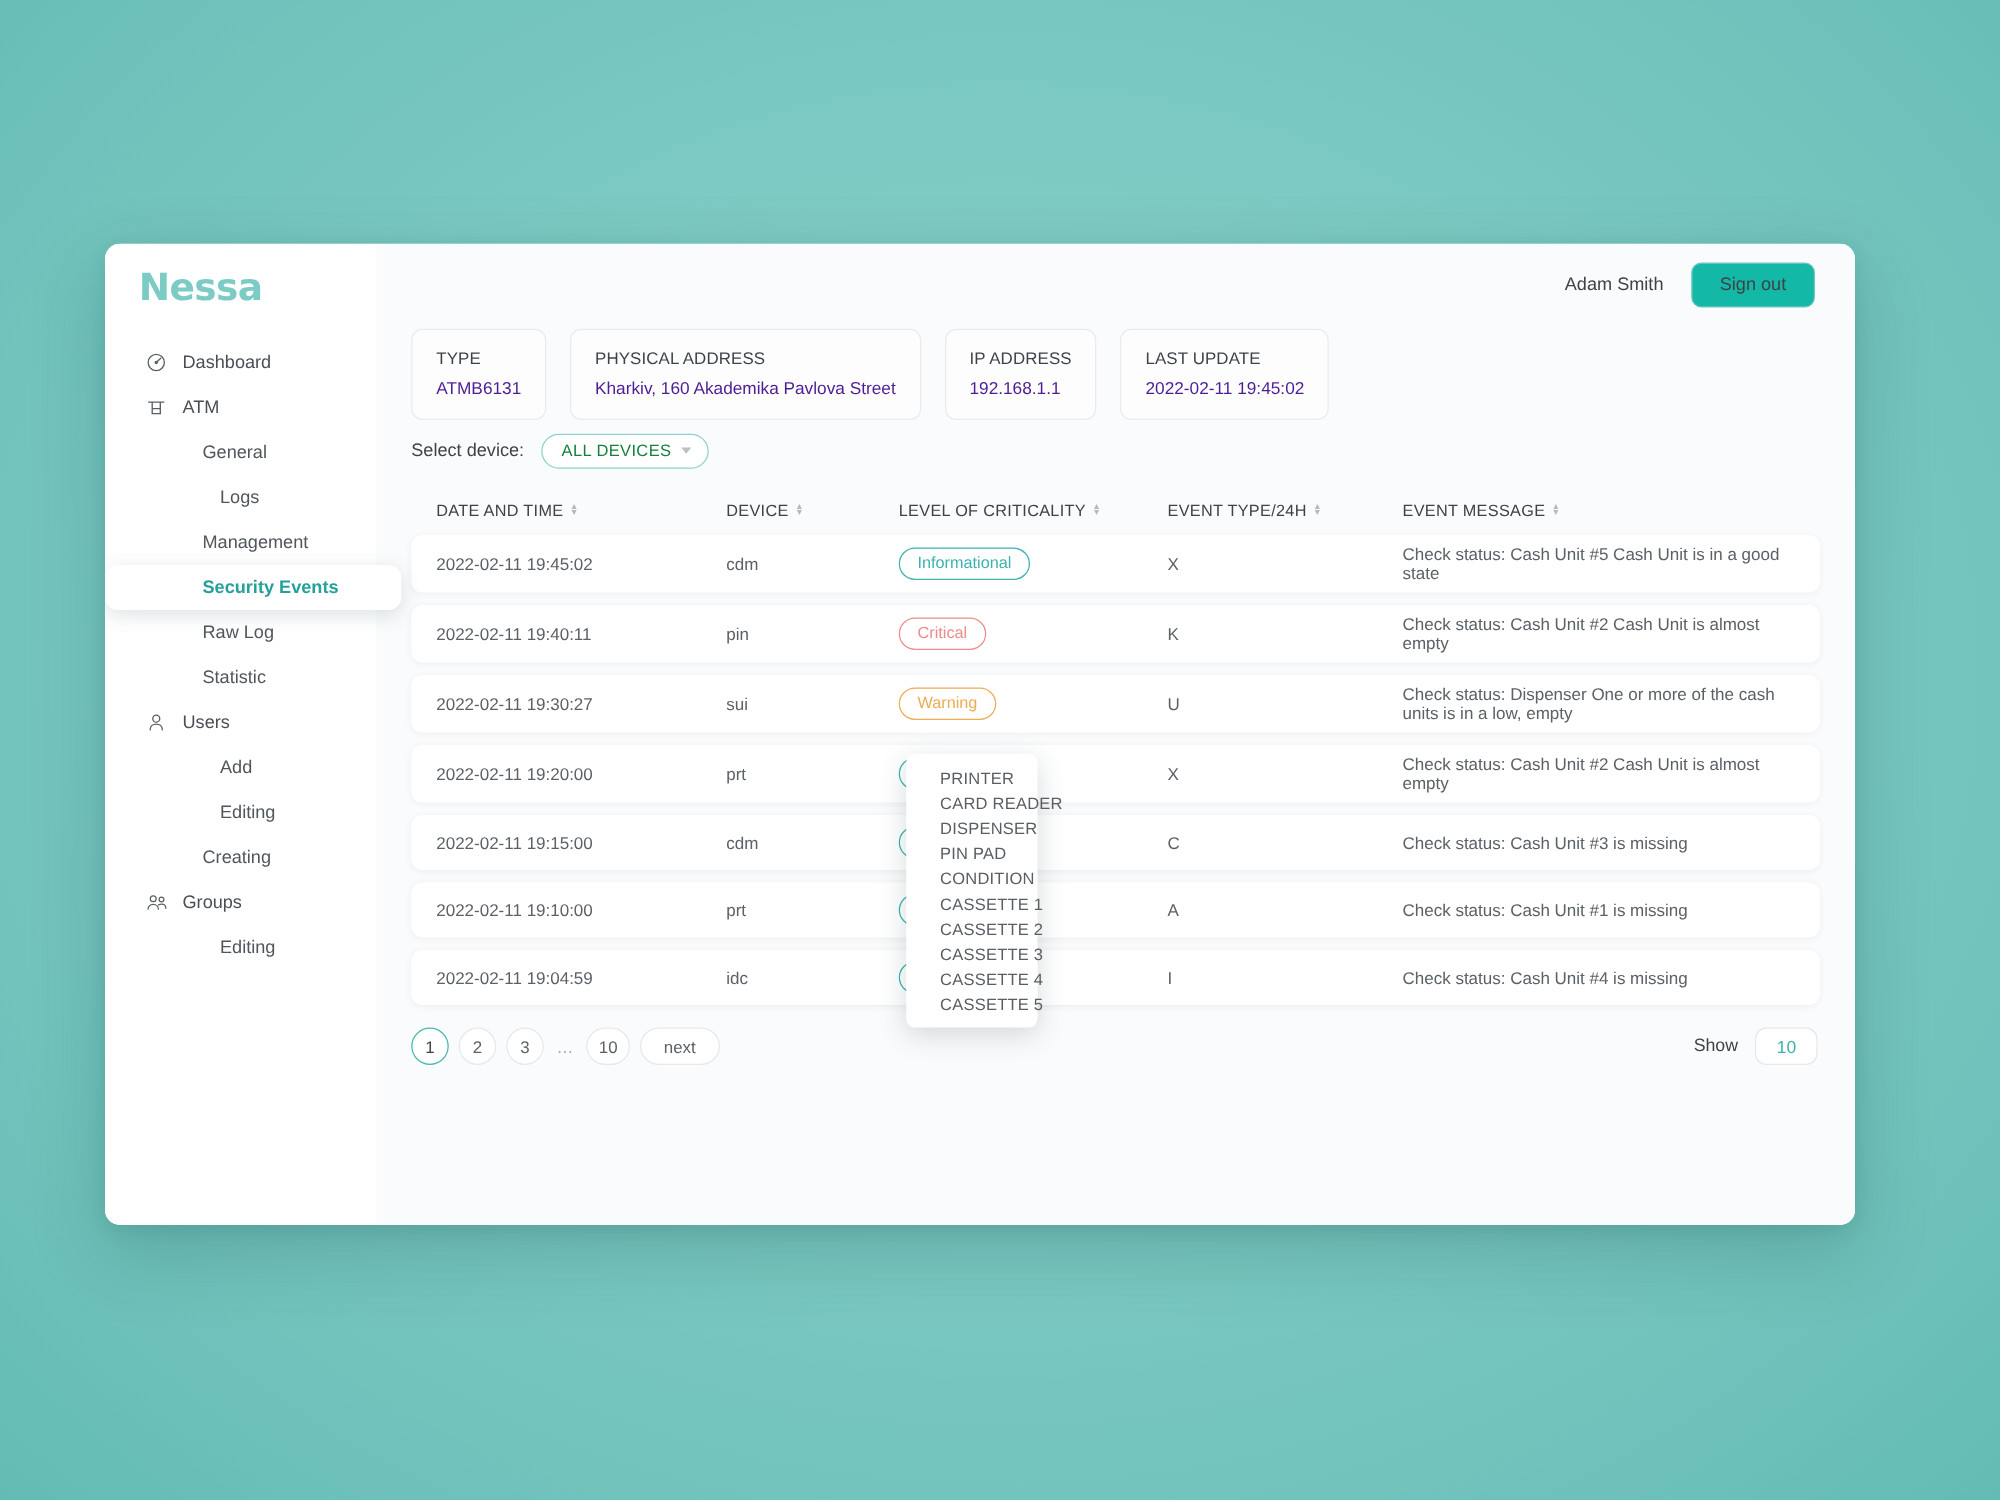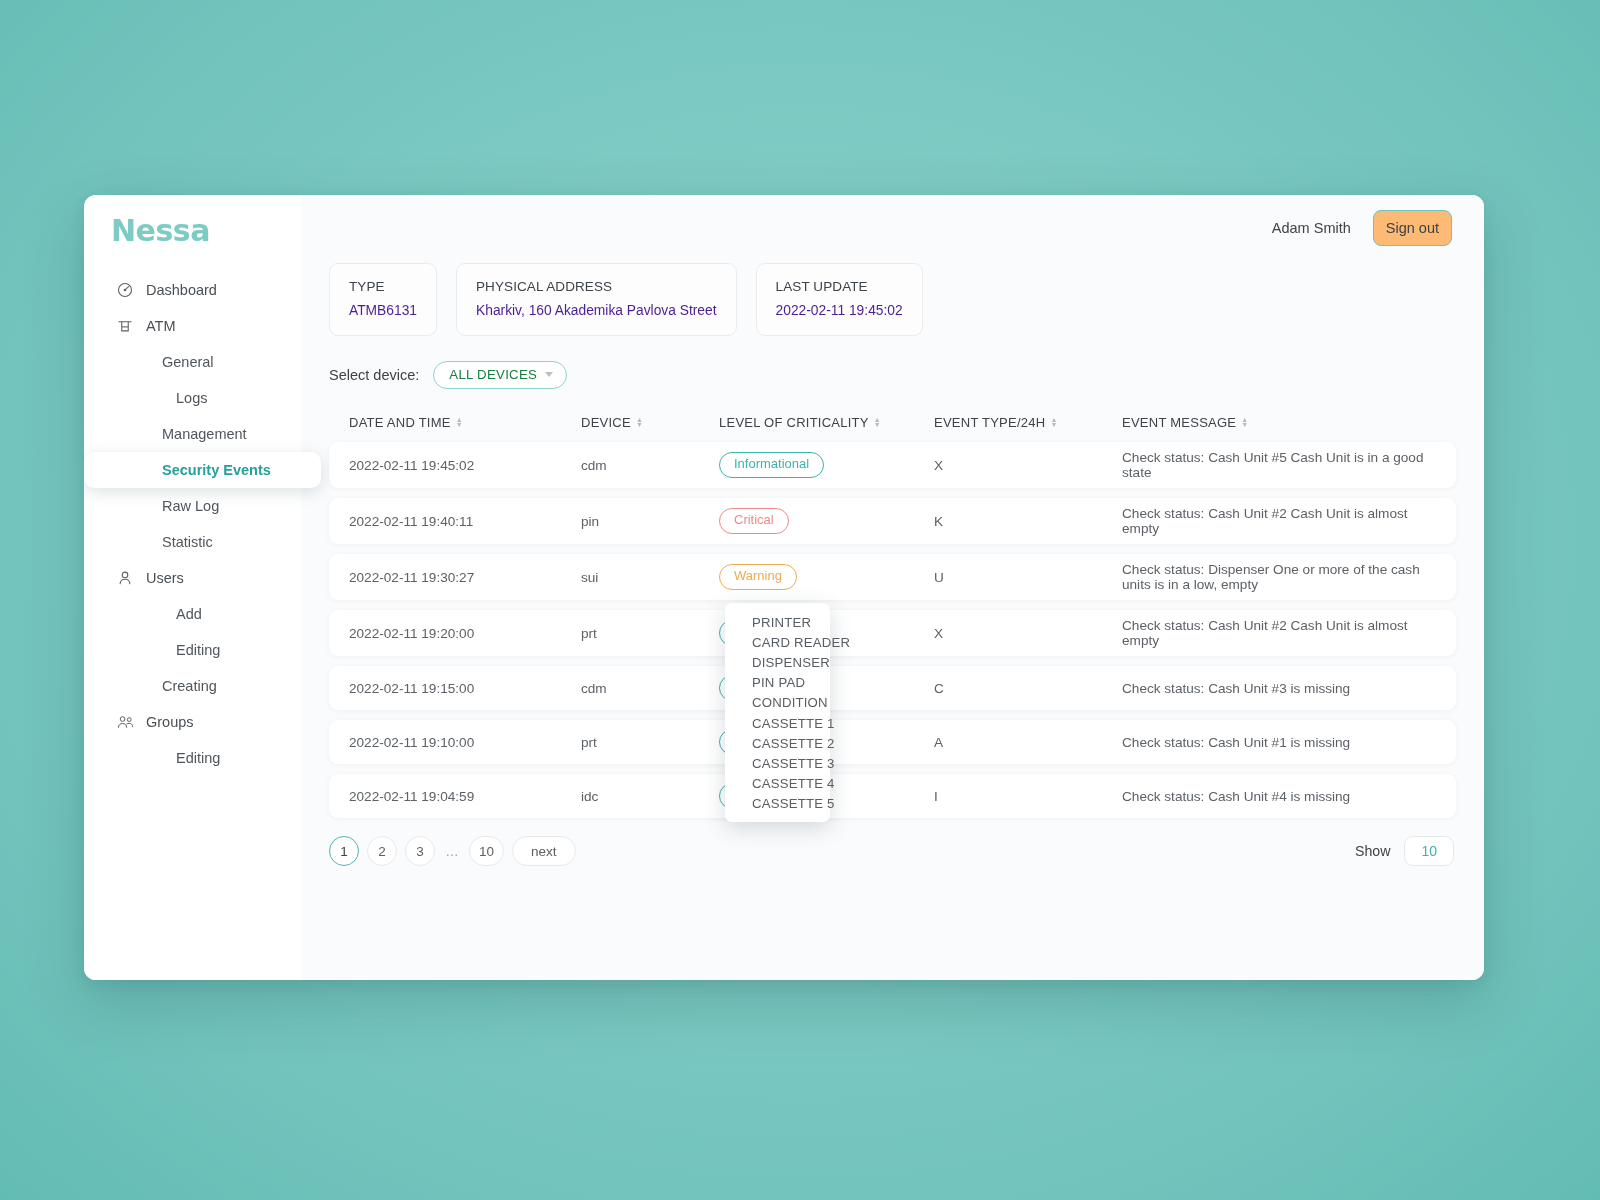--- a/index.html
+++ b/index.html
@@ -116,24 +116,24 @@
     padding-right: 32px;
   }
   .user-name {
     font-size: 14.5px;
     color: #3d4349;
     margin-right: 22px;
   }
   .signout-btn {
     border: 1.5px solid #6cc5bf;
     color: #3c4247;
-    background: #fdba74;
+    background: #14b8a6;
     border-radius: 8px;
     font-size: 14.5px;
-    padding: 9px 12px;
+    padding: 9px 22px;
     cursor: pointer;
     font-family: "Liberation Sans", sans-serif;
   }
 
   
   .info-row {
     display: flex;
     gap: 19px;
     padding: 0 30px 0 28px;
     margin-top: 2px;
@@ -156,21 +156,21 @@
     font-size: 13.8px;
     color: #4c1d95;
     white-space: nowrap;
   }
 
   
   .select-row {
     display: flex;
     align-items: center;
     padding: 0 28px;
-    margin-top: 25px;
+    margin-top: 11px;
     position: relative;
   }
   .select-label {
     font-size: 14.5px;
     color: #3d4349;
     margin-right: 14px;
   }
   .select-box {
     border: 1.4px solid #8fd2cd;
     border-radius: 14px;
@@ -413,20 +413,24 @@
     <div class="info-row" id="info-root">
         <div class="info-card">
           <div class="info-label">TYPE</div>
           <div class="info-value">ATMB6131</div>
         </div>
         <div class="info-card">
           <div class="info-label">PHYSICAL ADDRESS</div>
           <div class="info-value">Kharkiv, 160 Akademika Pavlova Street</div>
         </div>
         <div class="info-card">
+          <div class="info-label">IP ADDRESS</div>
+          <div class="info-value">192.168.1.1</div>
+        </div>
+        <div class="info-card">
           <div class="info-label">LAST UPDATE</div>
           <div class="info-value">2022-02-11 19:45:02</div>
         </div>
       </div>
 
     <div class="select-row">
       <span class="select-label">Select device:</span>
       <span class="select-box">
         <span>ALL DEVICES</span>
         <i class="caret"></i>

